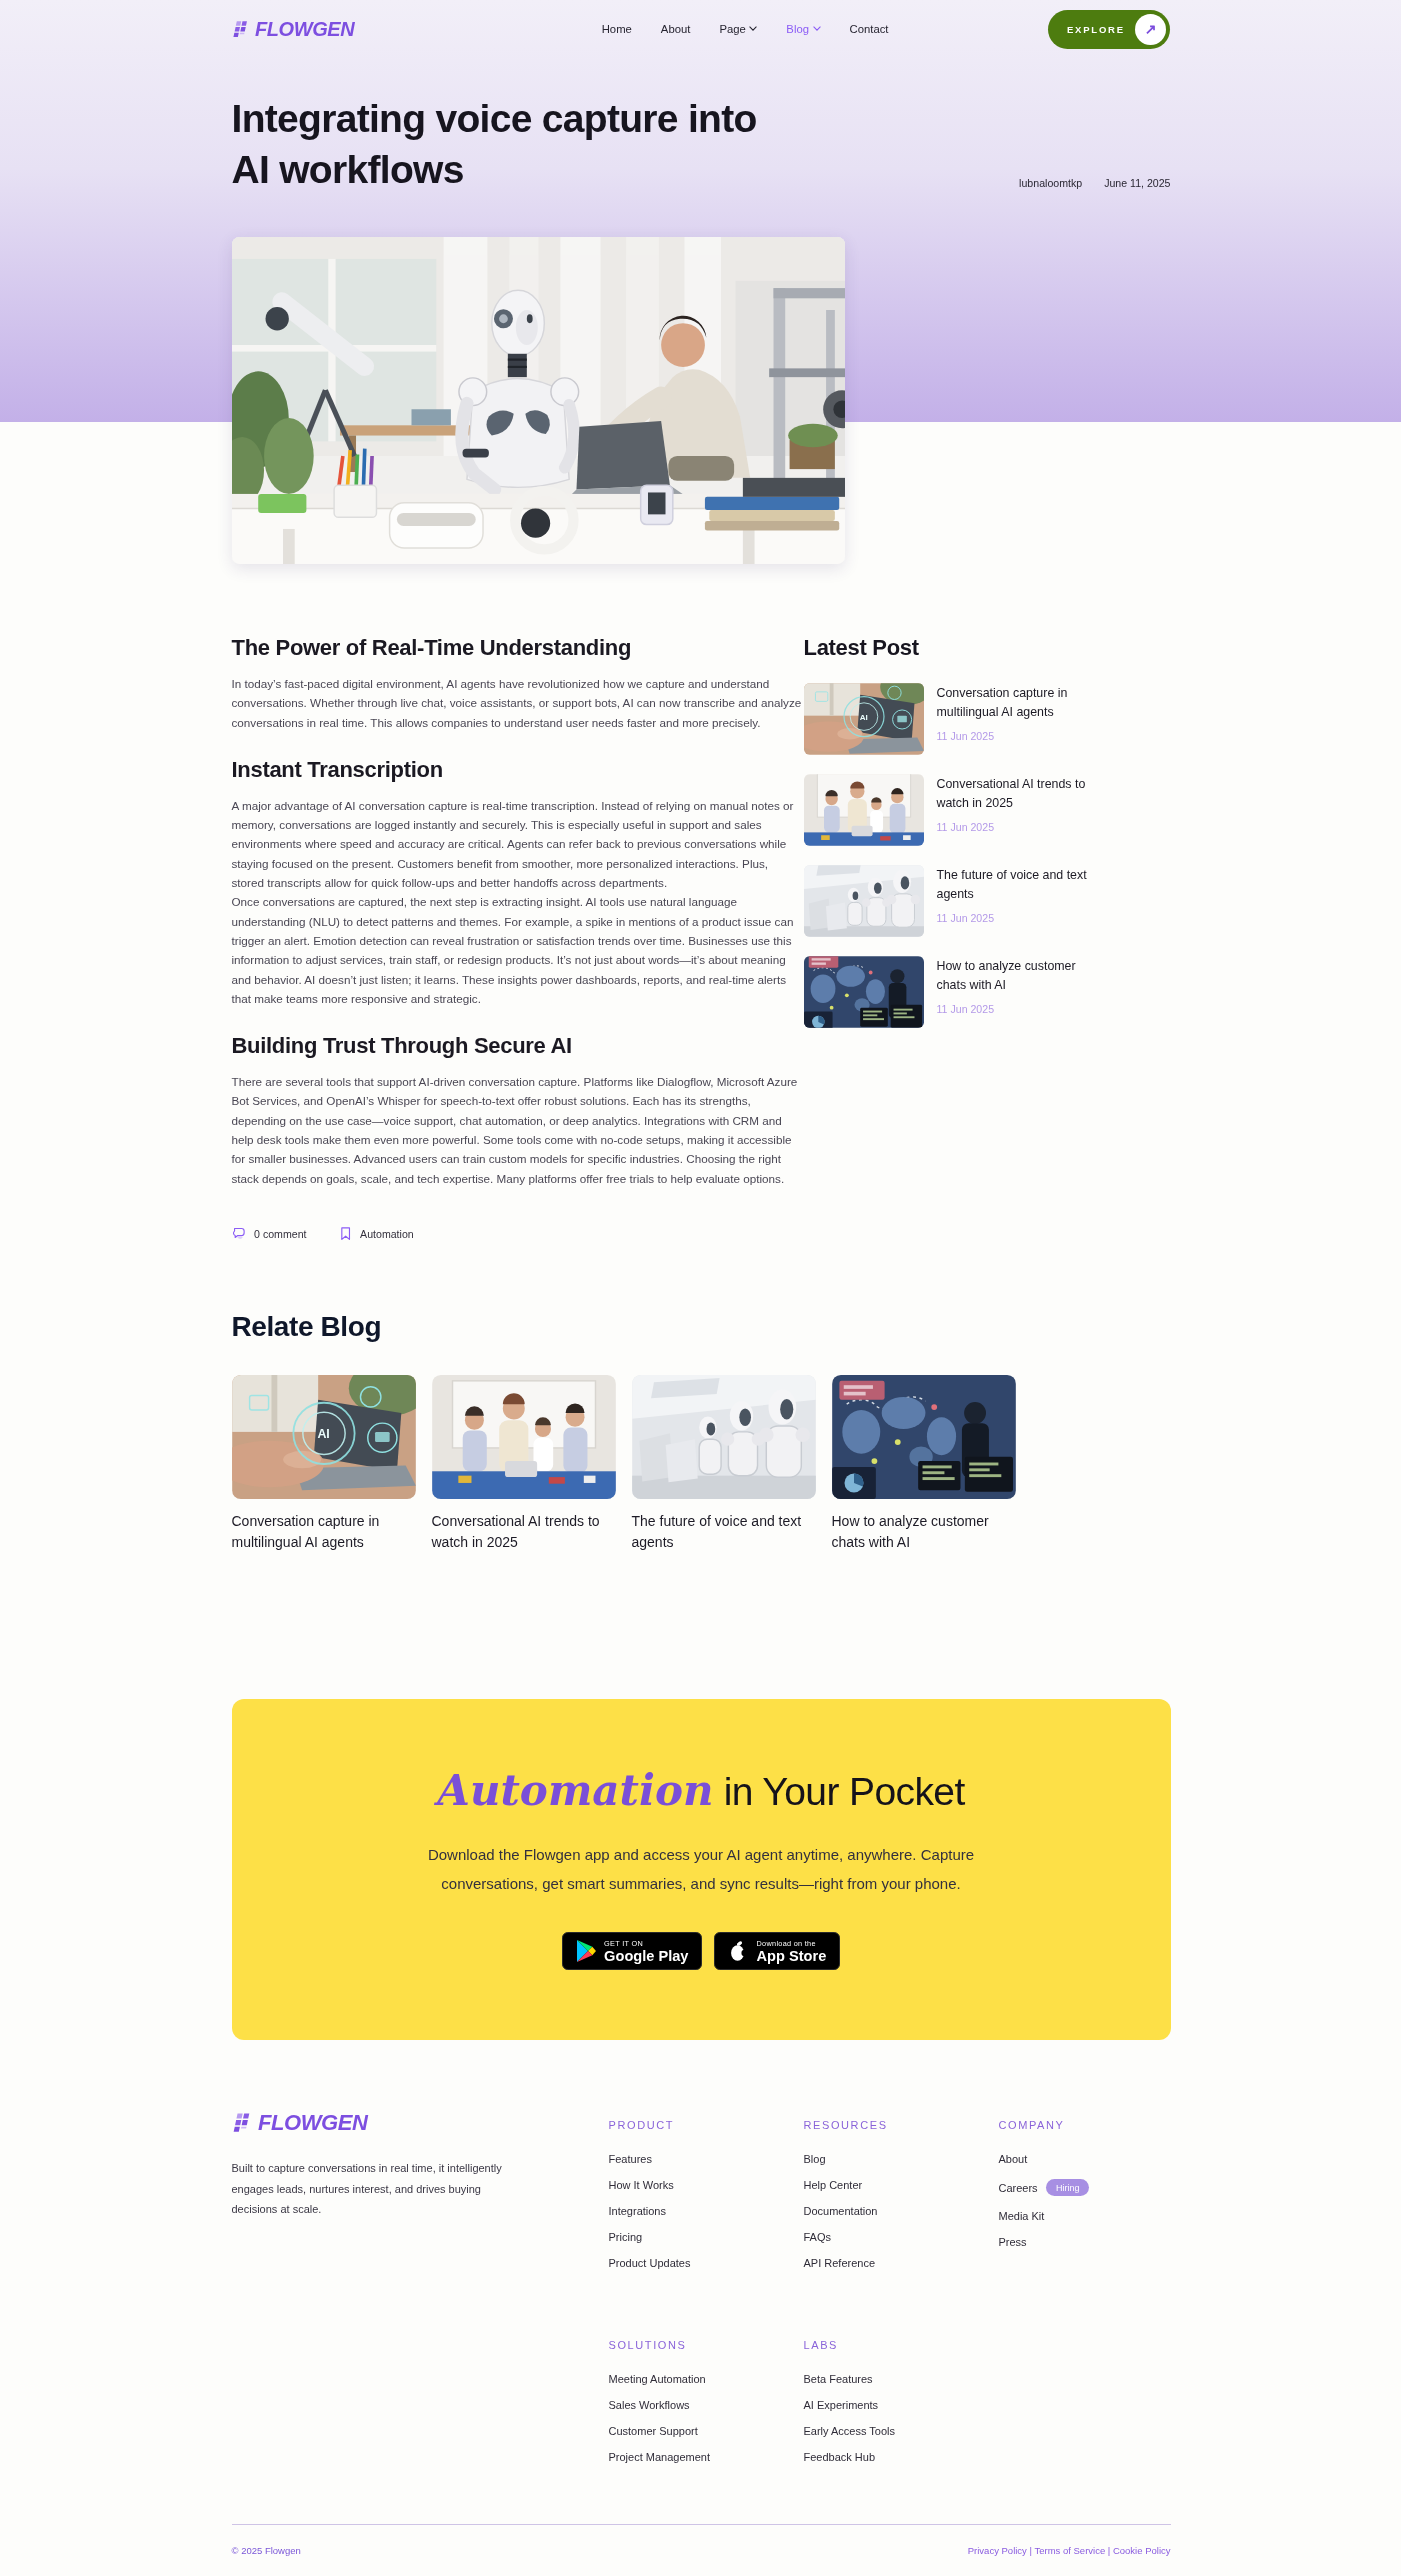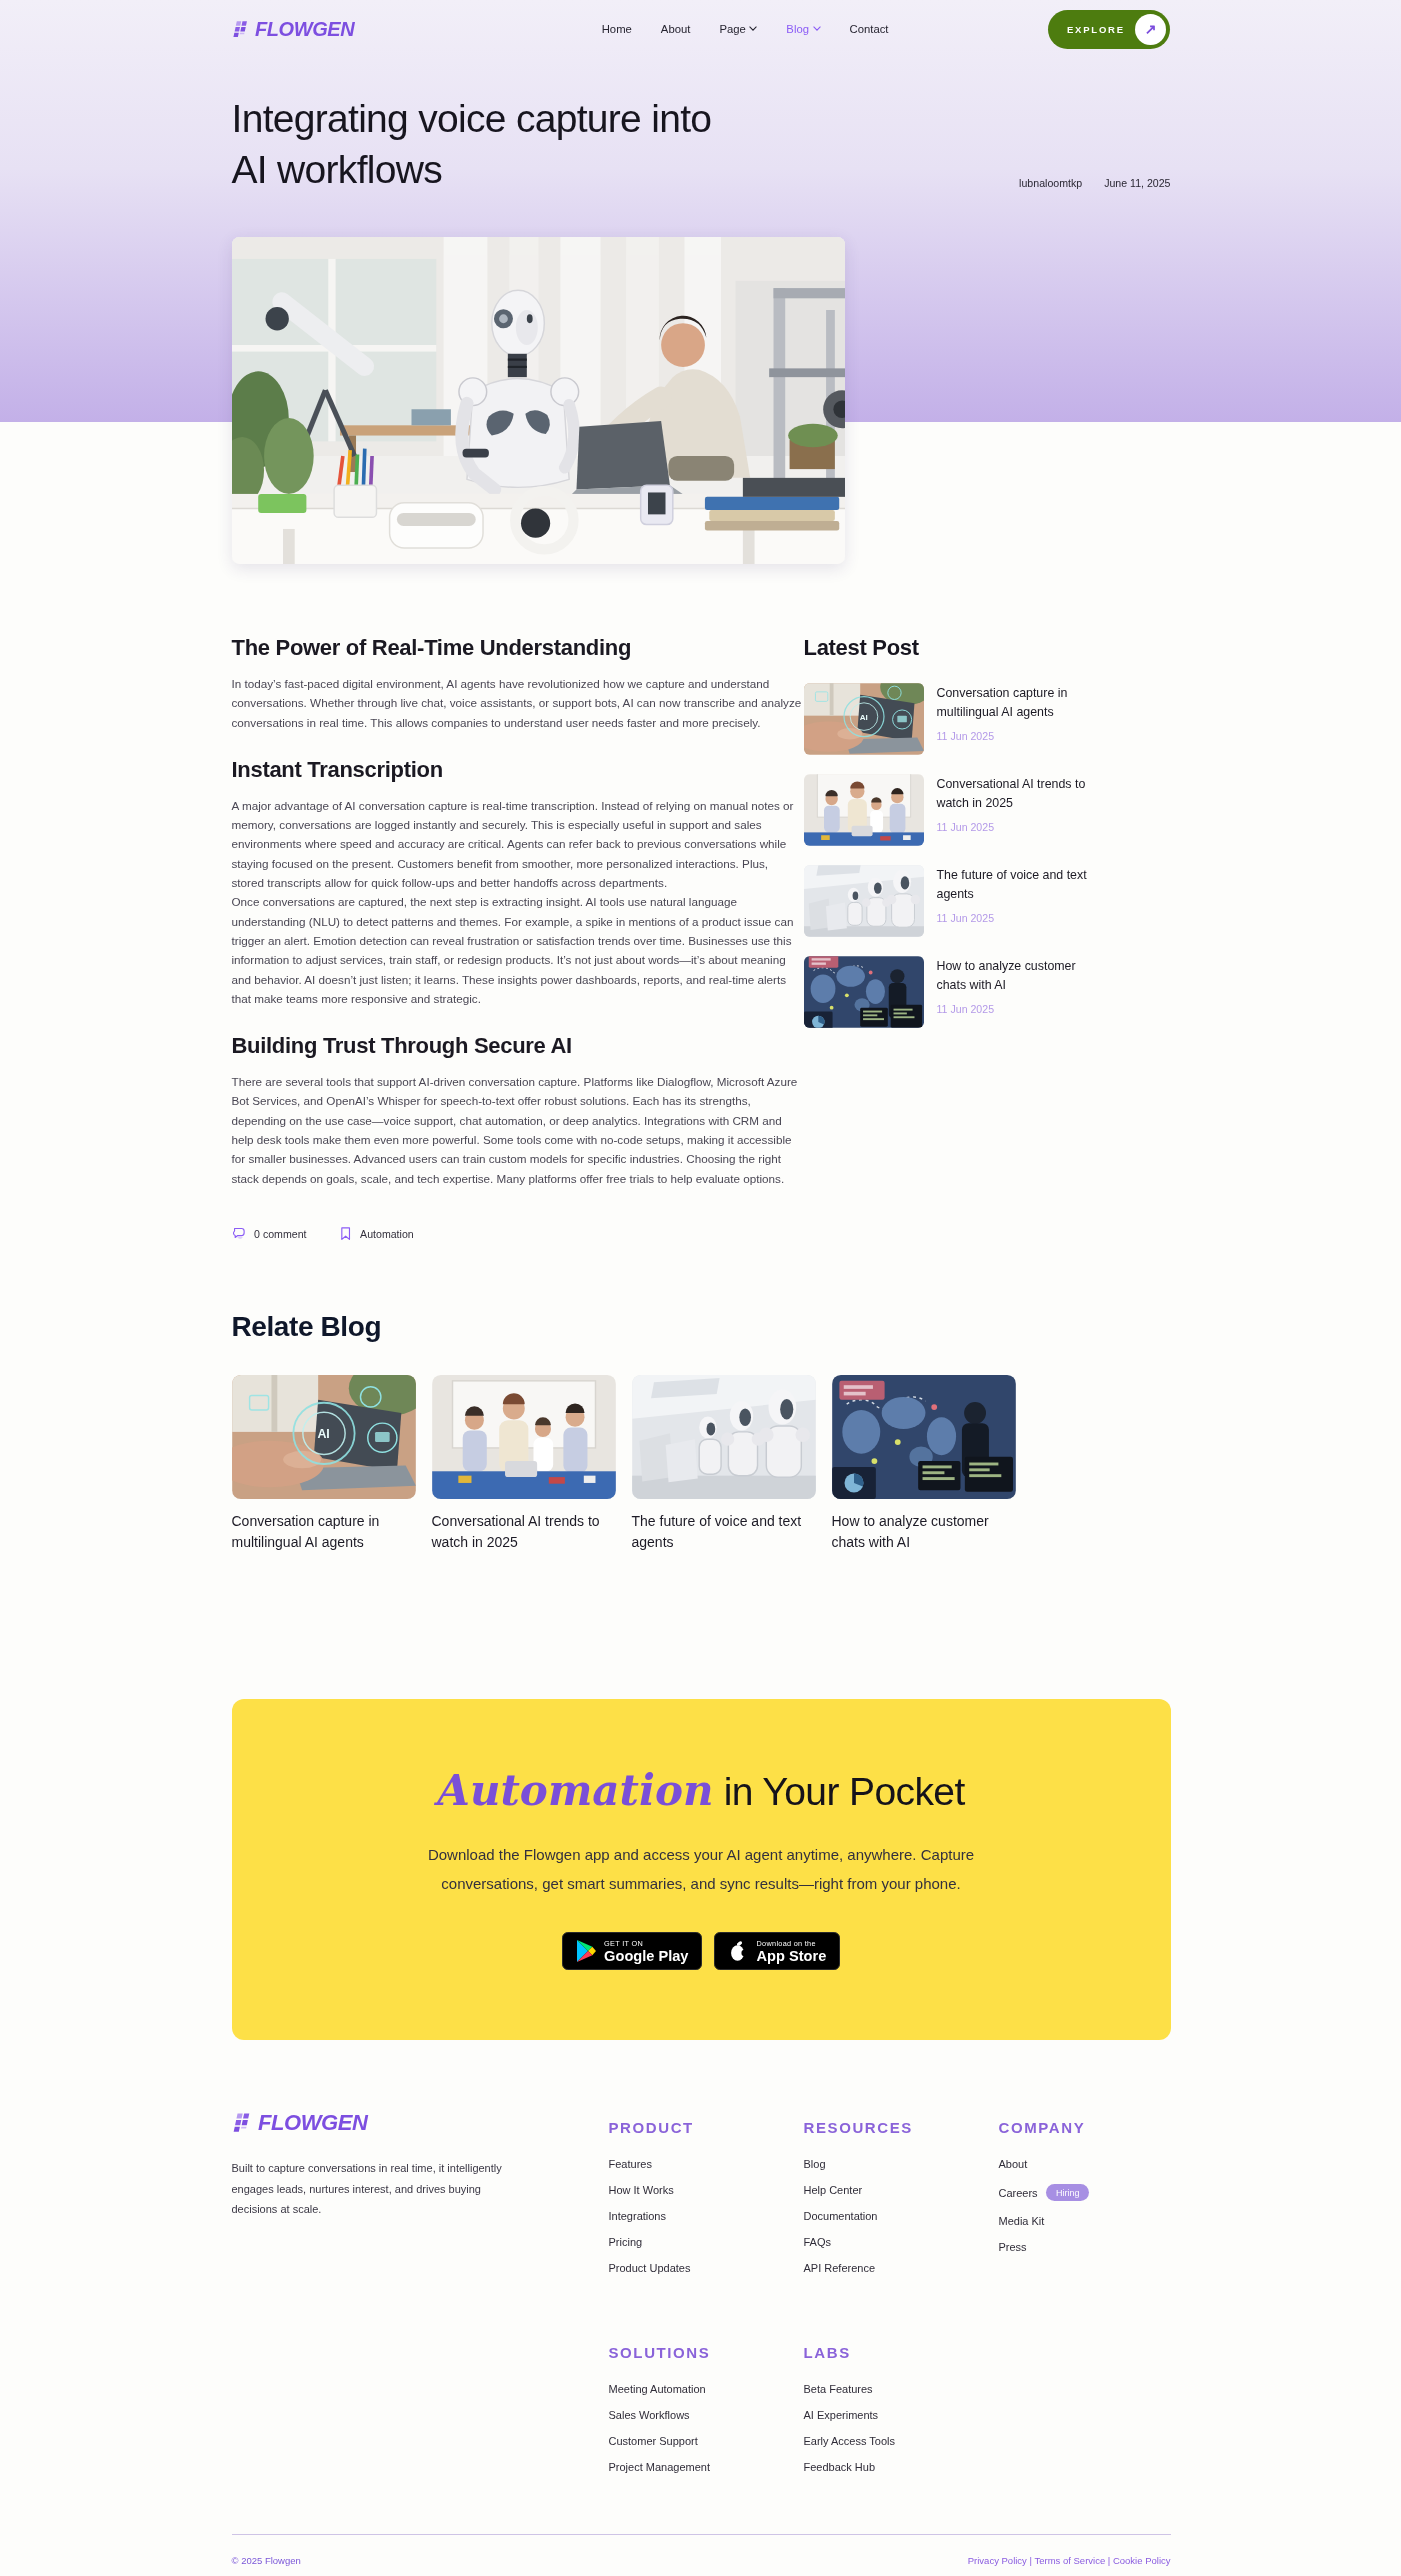--- a/index.html
+++ b/index.html
@@ -17,21 +17,21 @@
   .nav { display:flex; gap:29px; align-items:center; margin-left:88px; }
   .nav a { text-decoration:none; color:#262430; font-size:11.3px; font-weight:500; display:flex; align-items:center; gap:3.6px; }
   .nav a.active { color:#8b5cf6; }
   .chev { width:8px; height:5.1px; }
   .explore-btn { display:flex; align-items:center; background:#4d7c0f; border-radius:20.4px; height:39px; padding:4.4px 4.4px 4.4px 19px; gap:10.2px; cursor:pointer; border:none; }
   .explore-label { color:#fff; font-size:9.5px; letter-spacing:1.8px; font-weight:600; }
   .explore-circle { width:31px; height:31px; background:#fff; border-radius:50%; display:flex; align-items:center; justify-content:center; color:#7b4ddd; font-size:14px; font-weight:700; }
 
   
   .title-row { display:flex; justify-content:space-between; align-items:flex-end; margin-top:35px; }
-  h1 { font-size:39px; line-height:1.32; font-weight:400; letter-spacing:-0.7px; color:#17151f; max-width:540px; }
+  h1 { font-size:39px; line-height:1.32; font-weight:700; letter-spacing:-0.7px; color:#17151f; max-width:540px; }
   .byline { display:flex; gap:22px; font-size:10.6px; color:#2a2733; padding-bottom:7.3px; }
   .byline b { font-weight:500; }
 
   
   .hero { margin-top:41px; width:613px; height:327px; border-radius:7.3px; overflow:hidden; box-shadow:0 4.4px 16px rgba(60,40,110,.12); }
   .hero svg { display:block; width:100%; height:100%; }
 
   
   .content { display:flex; margin-top:71px; }
   article { width:572px; }
@@ -71,21 +71,21 @@
   .badge-text { text-align:left; color:#fff; }
   .badge-small { font-size:7.3px; letter-spacing:0.3px; display:block; }
   .badge-large { font-size:14.6px; font-weight:600; display:block; margin-top:0.7px; }
 
   
   footer { margin-top:70px; }
   .footer-grid { display:grid; grid-template-columns:377px 195px 195px 1fr; row-gap:47px; }
   .f-brand { grid-row:1 / 3; }
   .f-brand .logo-word { font-size:22px; }
   .f-desc { margin-top:22px; font-size:11px; line-height:1.85; color:#3a3744; max-width:285px; }
-  .f-col h4 { font-size:15px; letter-spacing:1.6px; color:#8a63d9; font-weight:700; margin:8.8px 0 22px; }
+  .f-col h4 { font-size:11px; letter-spacing:1.6px; color:#8a63d9; font-weight:400; margin:8.8px 0 22px; }
   .f-col a { display:flex; align-items:center; gap:8.8px; text-decoration:none; color:#2f2c38; font-size:11px; margin-bottom:14px; }
   .hiring { background:#a78fe3; color:#fff; font-size:9px; padding:3.6px 9.5px; border-radius:10.2px; }
   .footer-bottom { margin-top:47px; border-top:0.7px solid #cfc4e6; padding:20.4px 0 25px; display:flex; justify-content:space-between; align-items:center; }
   .copyright { font-size:9.5px; color:#7b57d8; }
   .legal { font-size:9.5px; color:#8a5ce0; cursor:pointer; }
 </style>
 </head>
 <body>
 
 <svg width="0" height="0" style="position:absolute">

